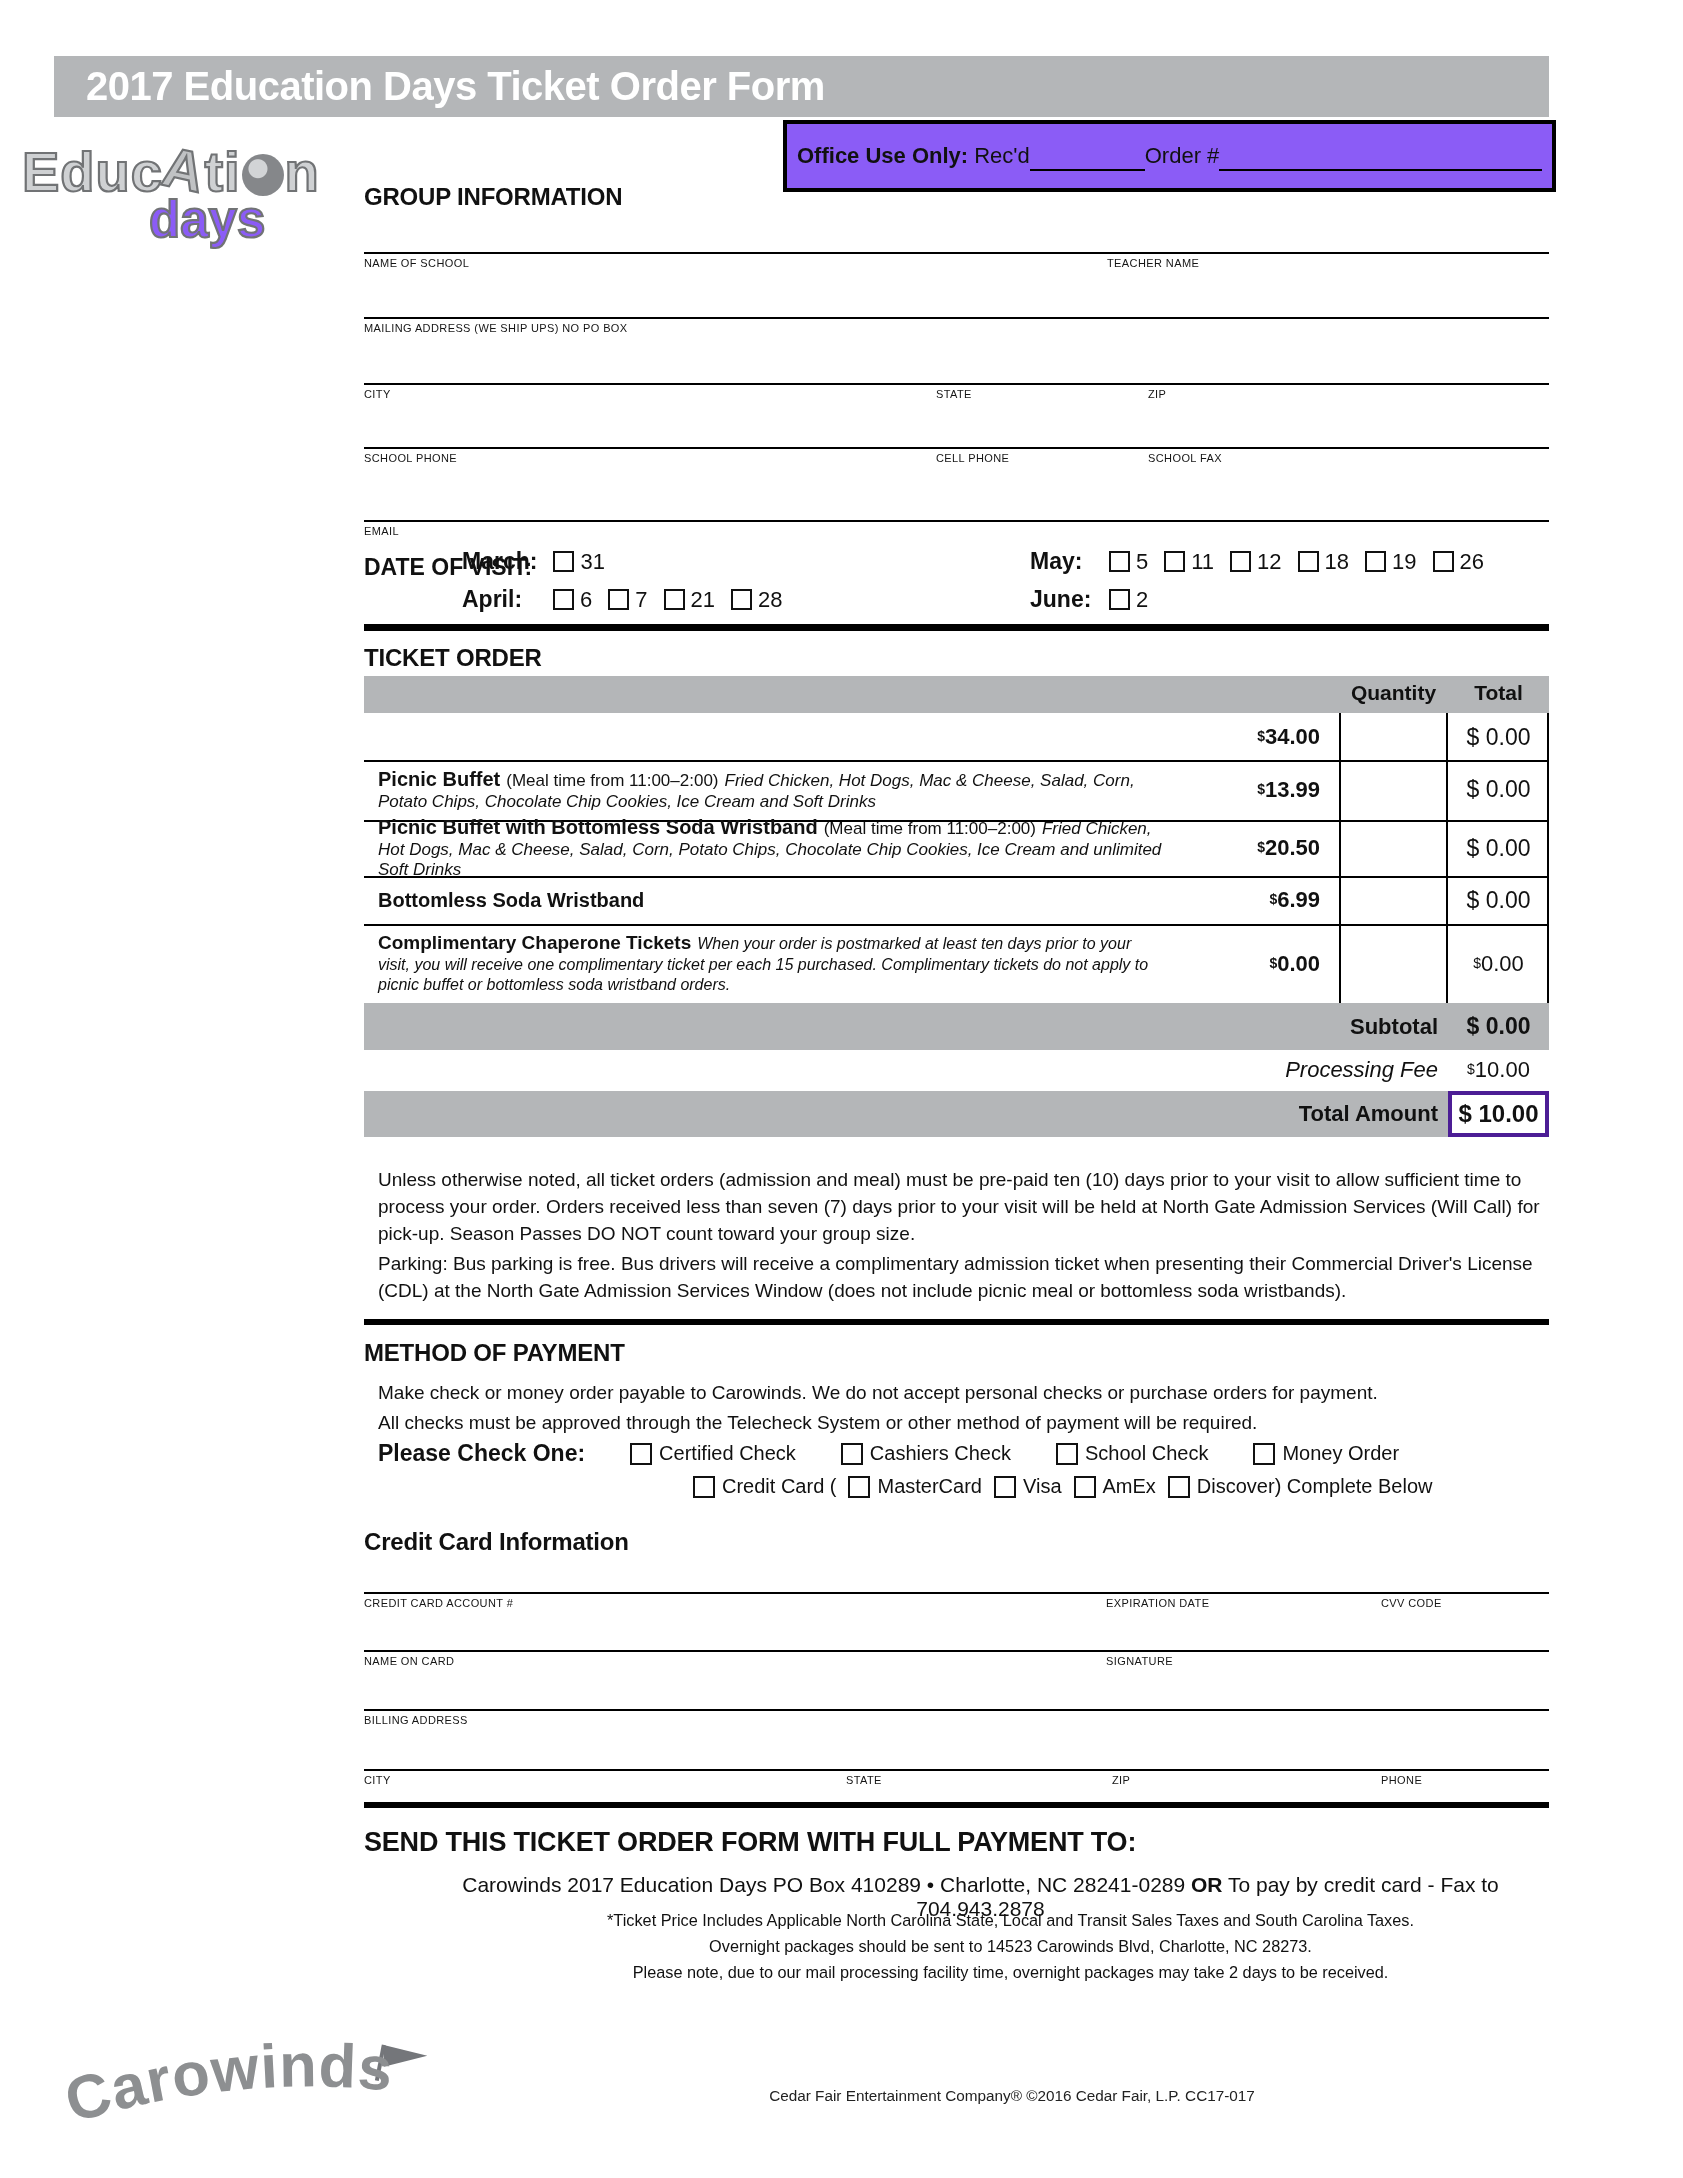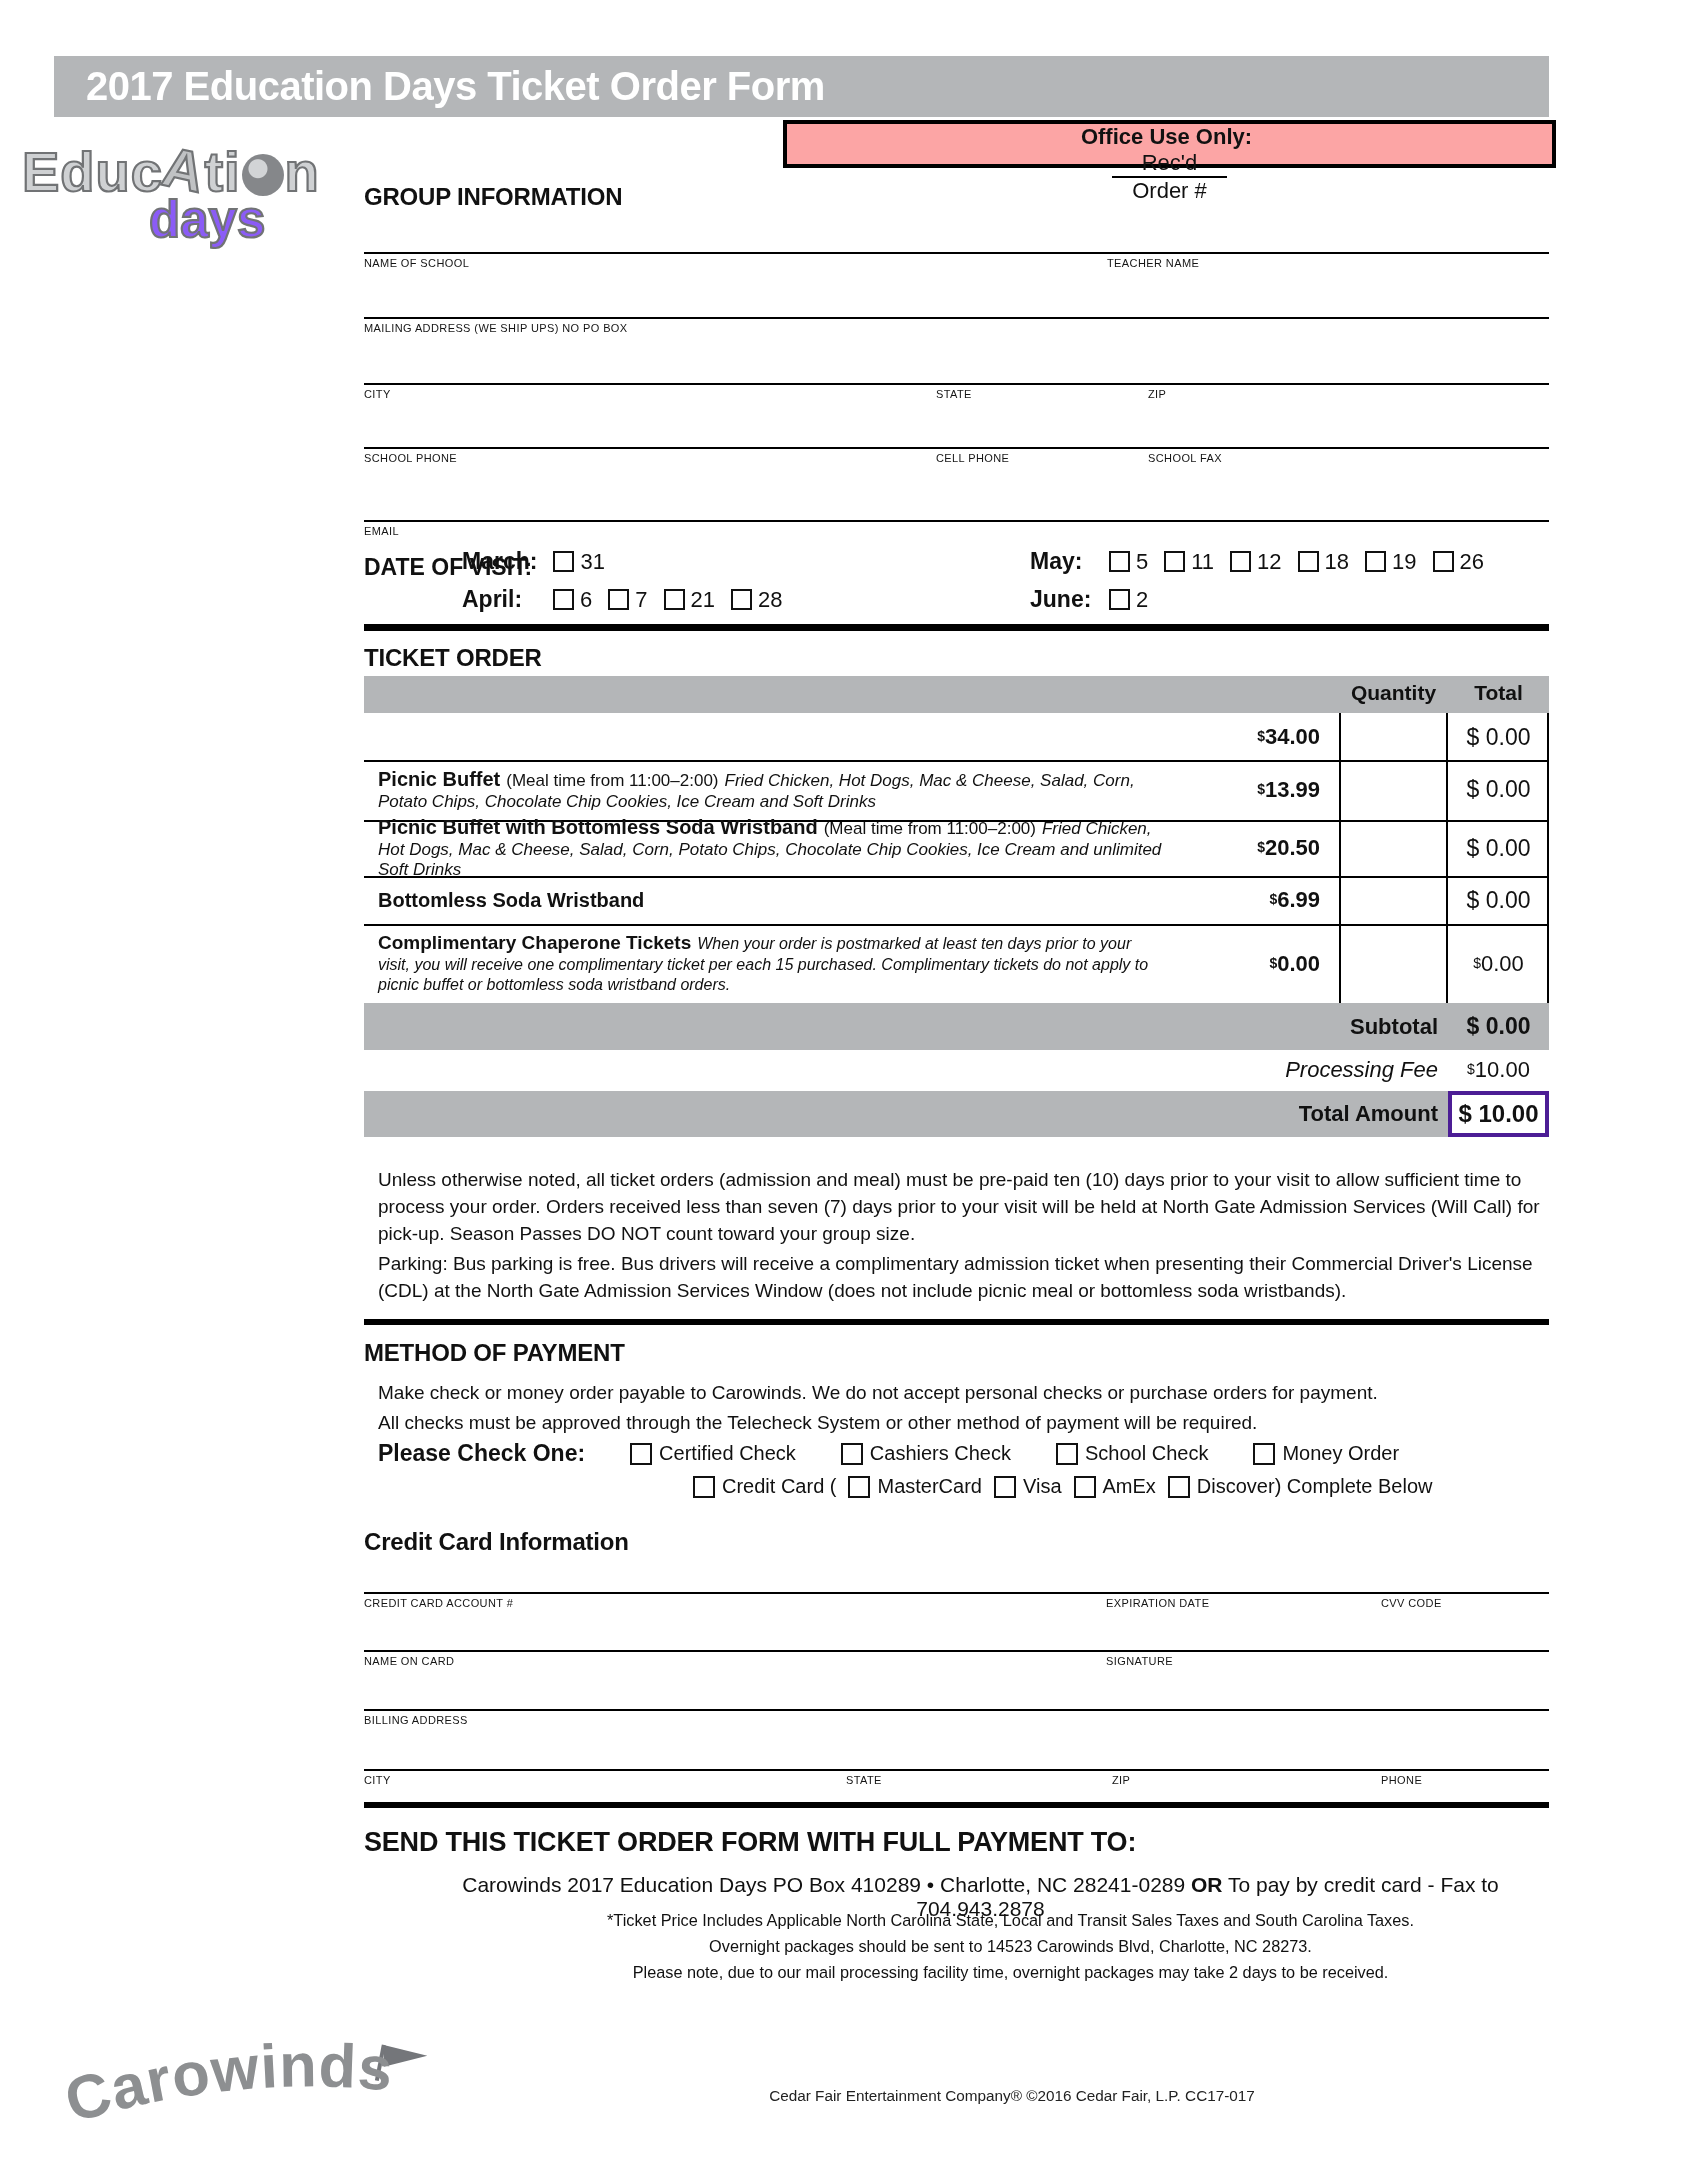--- a/index.html
+++ b/index.html
@@ -15,23 +15,23 @@
   .edu-l1 { font-size:56px; font-weight:800; color:#cfd1d3; letter-spacing:1px;
             -webkit-text-stroke:2.2px #717375; white-space:nowrap; }
   .edu-a  { display:inline-block; transform:rotate(12deg) translateY(-2px); color:#c0c2c4; }
   .edu-o  { display:inline-block; width:42px; height:42px; border-radius:50%;
             background:radial-gradient(circle at 38% 35%, #d2d4d6 0 9px, #85878a 10px);
             color:transparent; -webkit-text-stroke:0px transparent; transform:translateY(5px);
             margin:0 1px; overflow:hidden; }
   .edu-l2 { font-size:51px; font-weight:800; color:#8b5cf6; -webkit-text-stroke:2.2px #717375;
             margin-left:127px; margin-top:-14px; }
 
-  .office-box { position:absolute; left:783px; top:120px; width:773px; height:48px;
-                border:4px solid #000; background:#fca5a5; display:flex; align-items:center;
-                padding:0 10px; font-size:22px;flex-direction:column; }
+  .office-box { position:absolute; left:783px; top:120px; width:773px; height:72px;
+                border:4px solid #000; background:#8b5cf6; display:flex; align-items:center;
+                padding:0 10px; font-size:22px; }
   .ou-label { font-weight:bold; margin-right:6px; white-space:nowrap; }
   .ou-text  { white-space:nowrap; }
   .blank { display:inline-block; border-bottom:2px solid #000; height:30px; }
   .w150 { width:115px; } .growblank { flex:1; }
 
   .h1 { position:absolute; font-weight:bold; font-size:24px; letter-spacing:-0.2px; }
   .h1big { position:absolute; font-weight:bold; font-size:27px; letter-spacing:-0.2px; }
   .hline { position:absolute; height:2px; background:#000; width:1185px; left:364px; }
   .flabel { position:absolute; font-size:11px; letter-spacing:0.4px; color:#151515; }
   .rule { position:absolute; background:#000; left:364px; width:1185px; }

